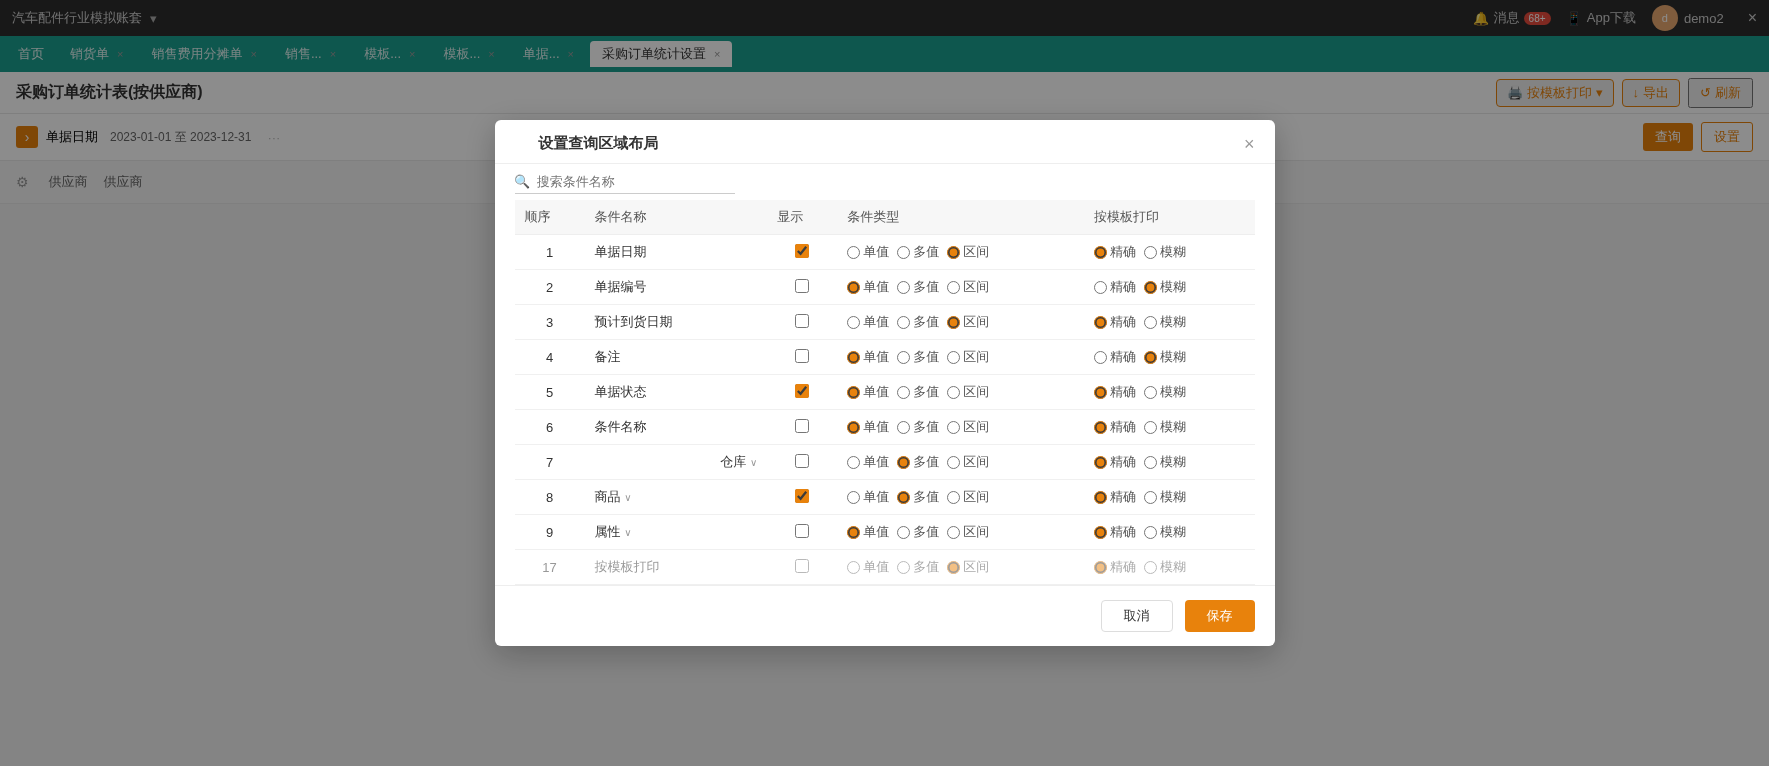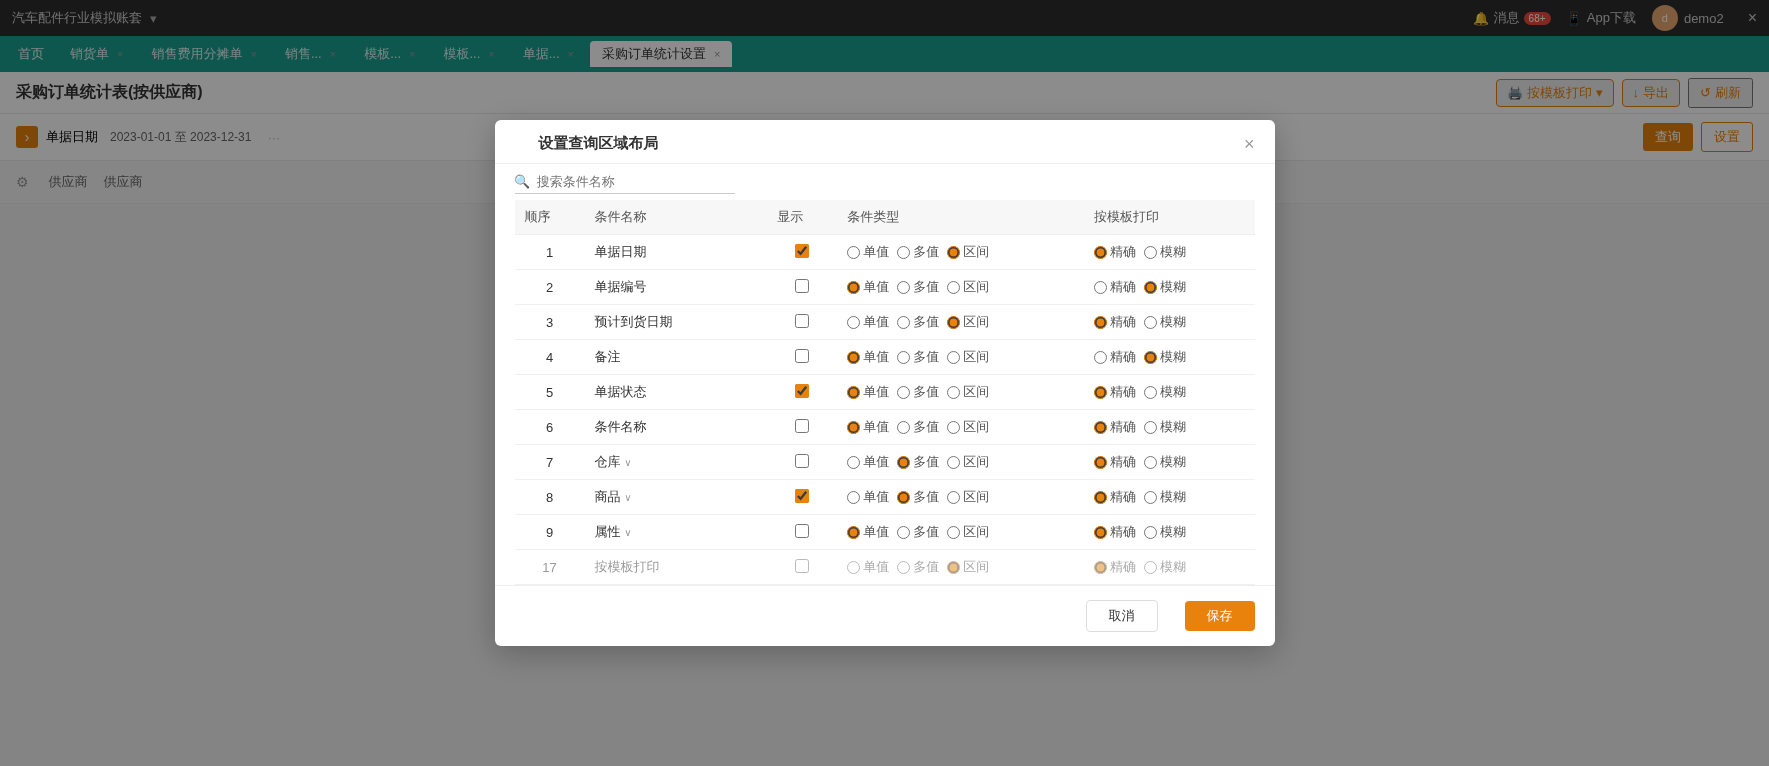--- a/index.html
+++ b/index.html
@@ -209,23 +209,22 @@
     .radio-item { display: flex; align-items: center; gap: 3px; cursor: pointer; font-size: 13px; color: #555; }
     .radio-item input[type="radio"] { accent-color: #e8820c; cursor: pointer; }
 
     
     .check-item input[type="checkbox"] { accent-color: #e8820c; cursor: pointer; width: 14px; height: 14px; }
 
     
     .modal-footer {
       display: flex;
       justify-content: flex-end;
-      align-items: center;
       padding: 14px 20px;
-      gap: 27px;
+      gap: 12px;
       border-top: 1px solid #eee;
     }
     .btn-cancel {
       padding: 6px 22px;
       border: 1px solid #ddd;
       border-radius: 4px;
       background: #fff;
       color: #333;
       cursor: pointer;
       font-size: 13px;
@@ -482,21 +481,21 @@
               </td>
               <td>
                 <div class="radio-group">
                   <label class="radio-item"><input type="radio" name="match_5" value="精确" checked="" style="">精确</label>
                   <label class="radio-item"><input type="radio" name="match_5" value="模糊" style="">模糊</label>
                 </div>
               </td>
             </tr>
             <tr>
               <td class="order-num">7</td>
-              <td style="min-width: 120px;"><span>仓库</span> <span style="font-size:10px;color:#999;">∨</span></td>
+              <td style="min-width: 120px; text-align: right;"><span>仓库</span> <span style="font-size:10px;color:#999;">∨</span></td>
               <td style="text-align: center;">
                 <div class="check-item"><input type="checkbox" style=""></div>
               </td>
               <td>
                 <div class="radio-group">
                   <label class="radio-item"><input type="radio" name="type_6" value="单值" style="">单值</label>
                   <label class="radio-item"><input type="radio" name="type_6" value="多值" checked="" style="">多值</label>
                   <label class="radio-item"><input type="radio" name="type_6" value="区间" style="">区间</label>
                 </div>
               </td>

